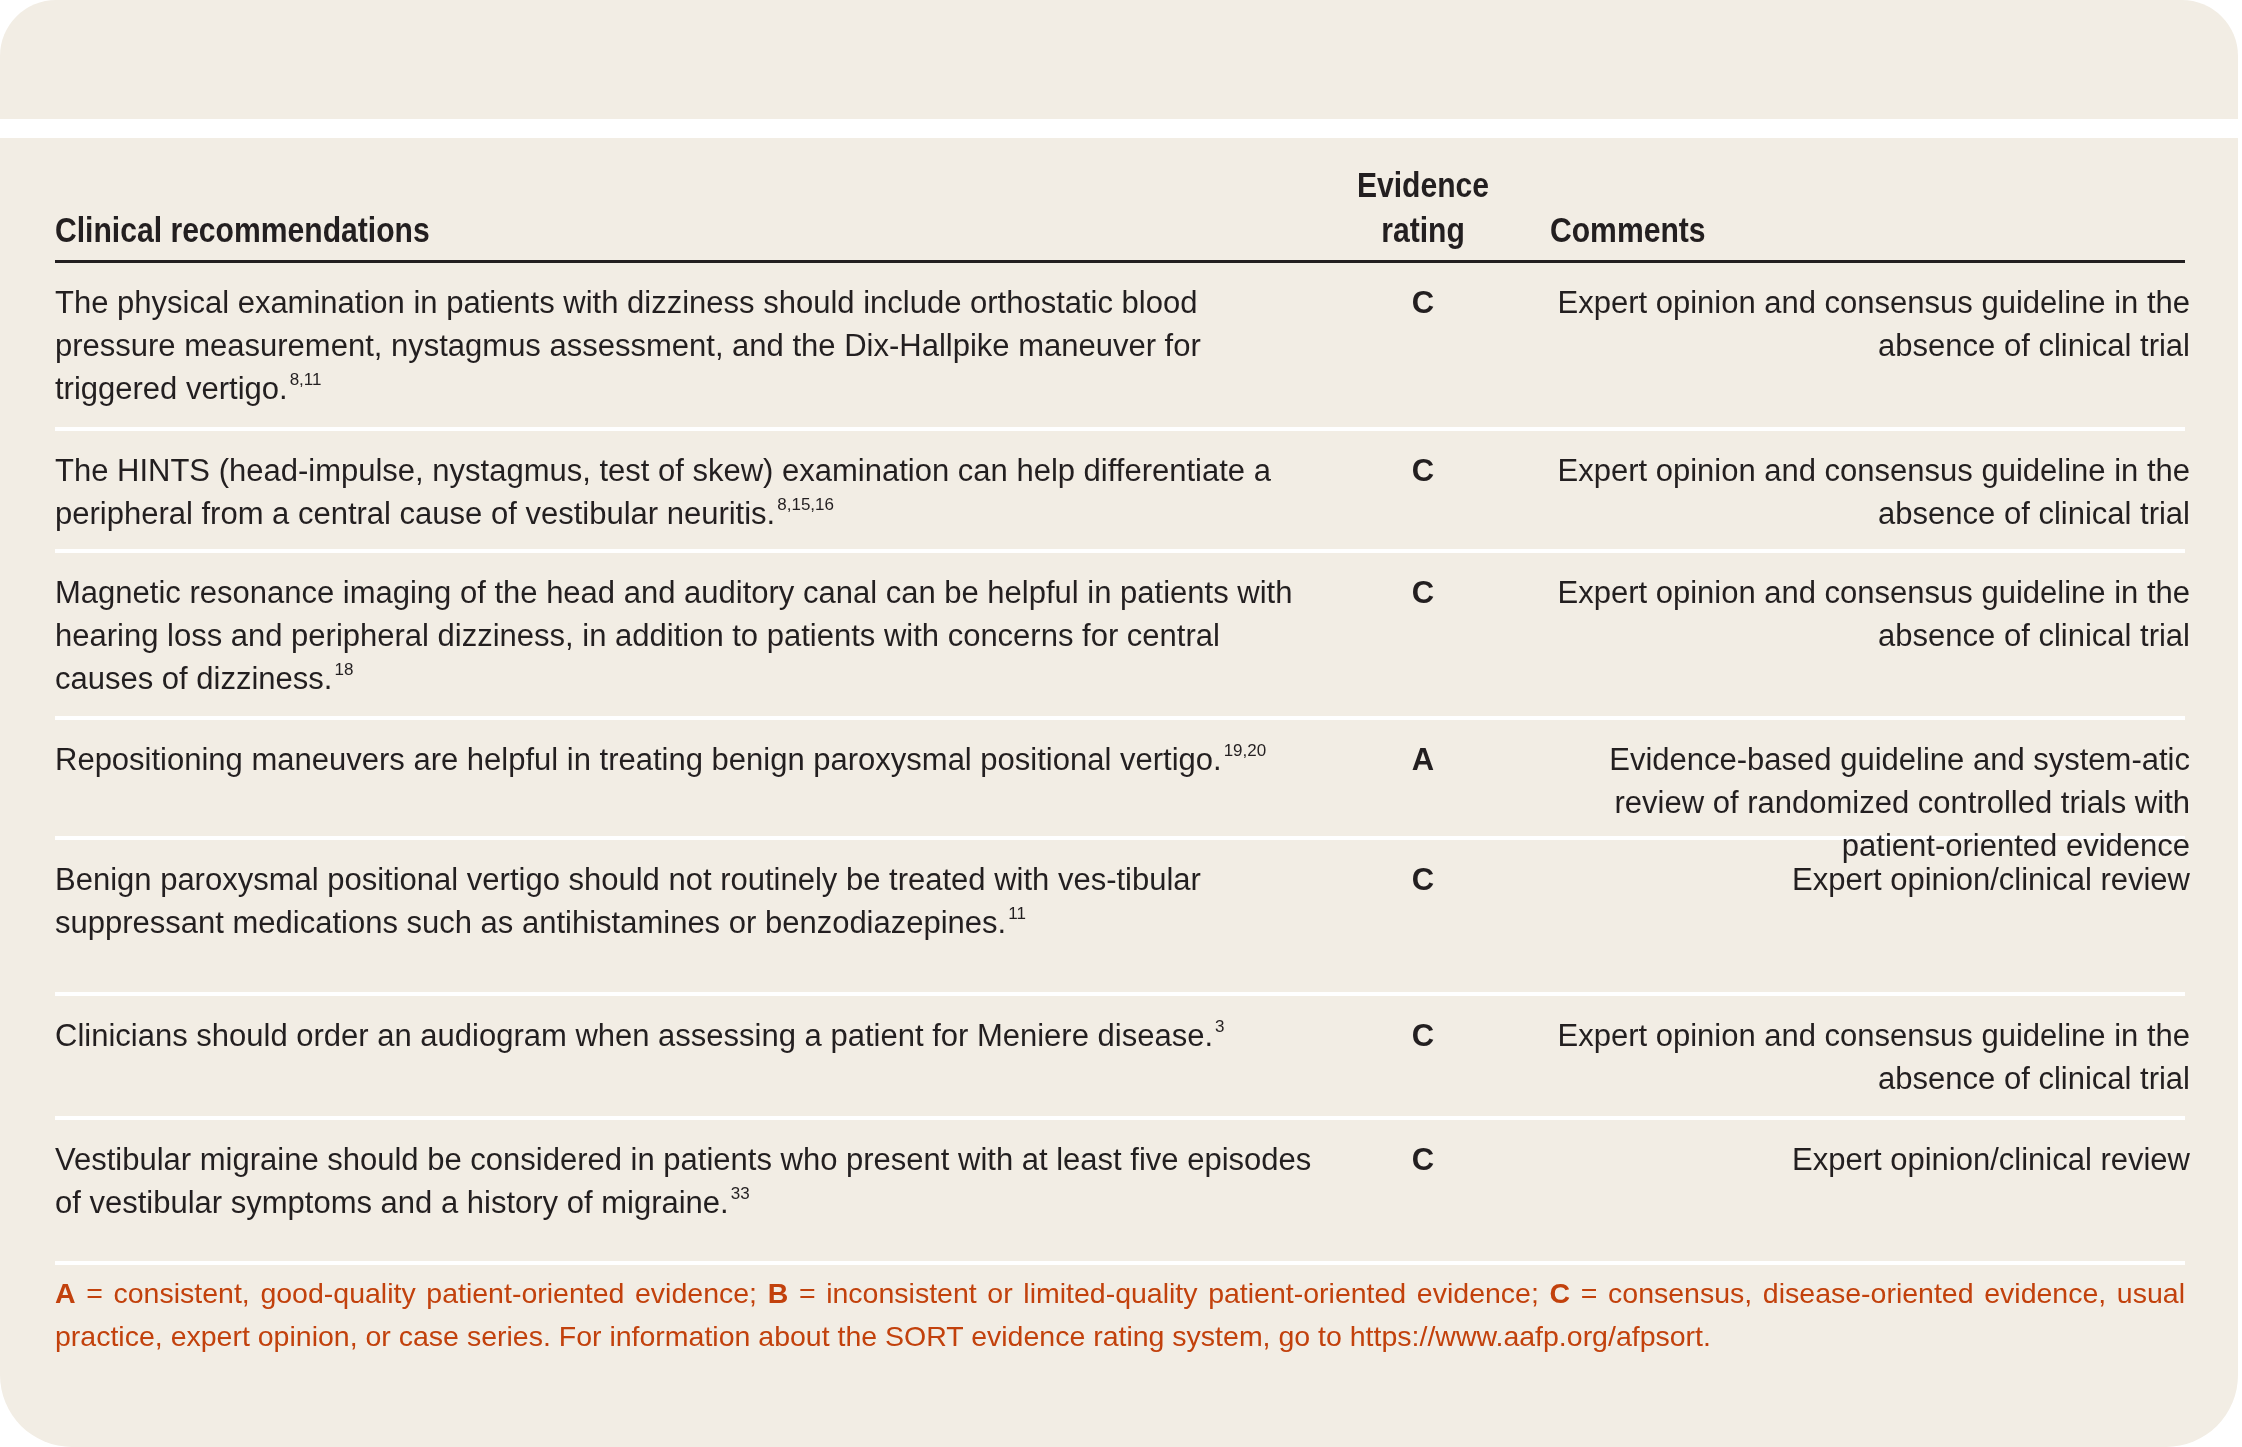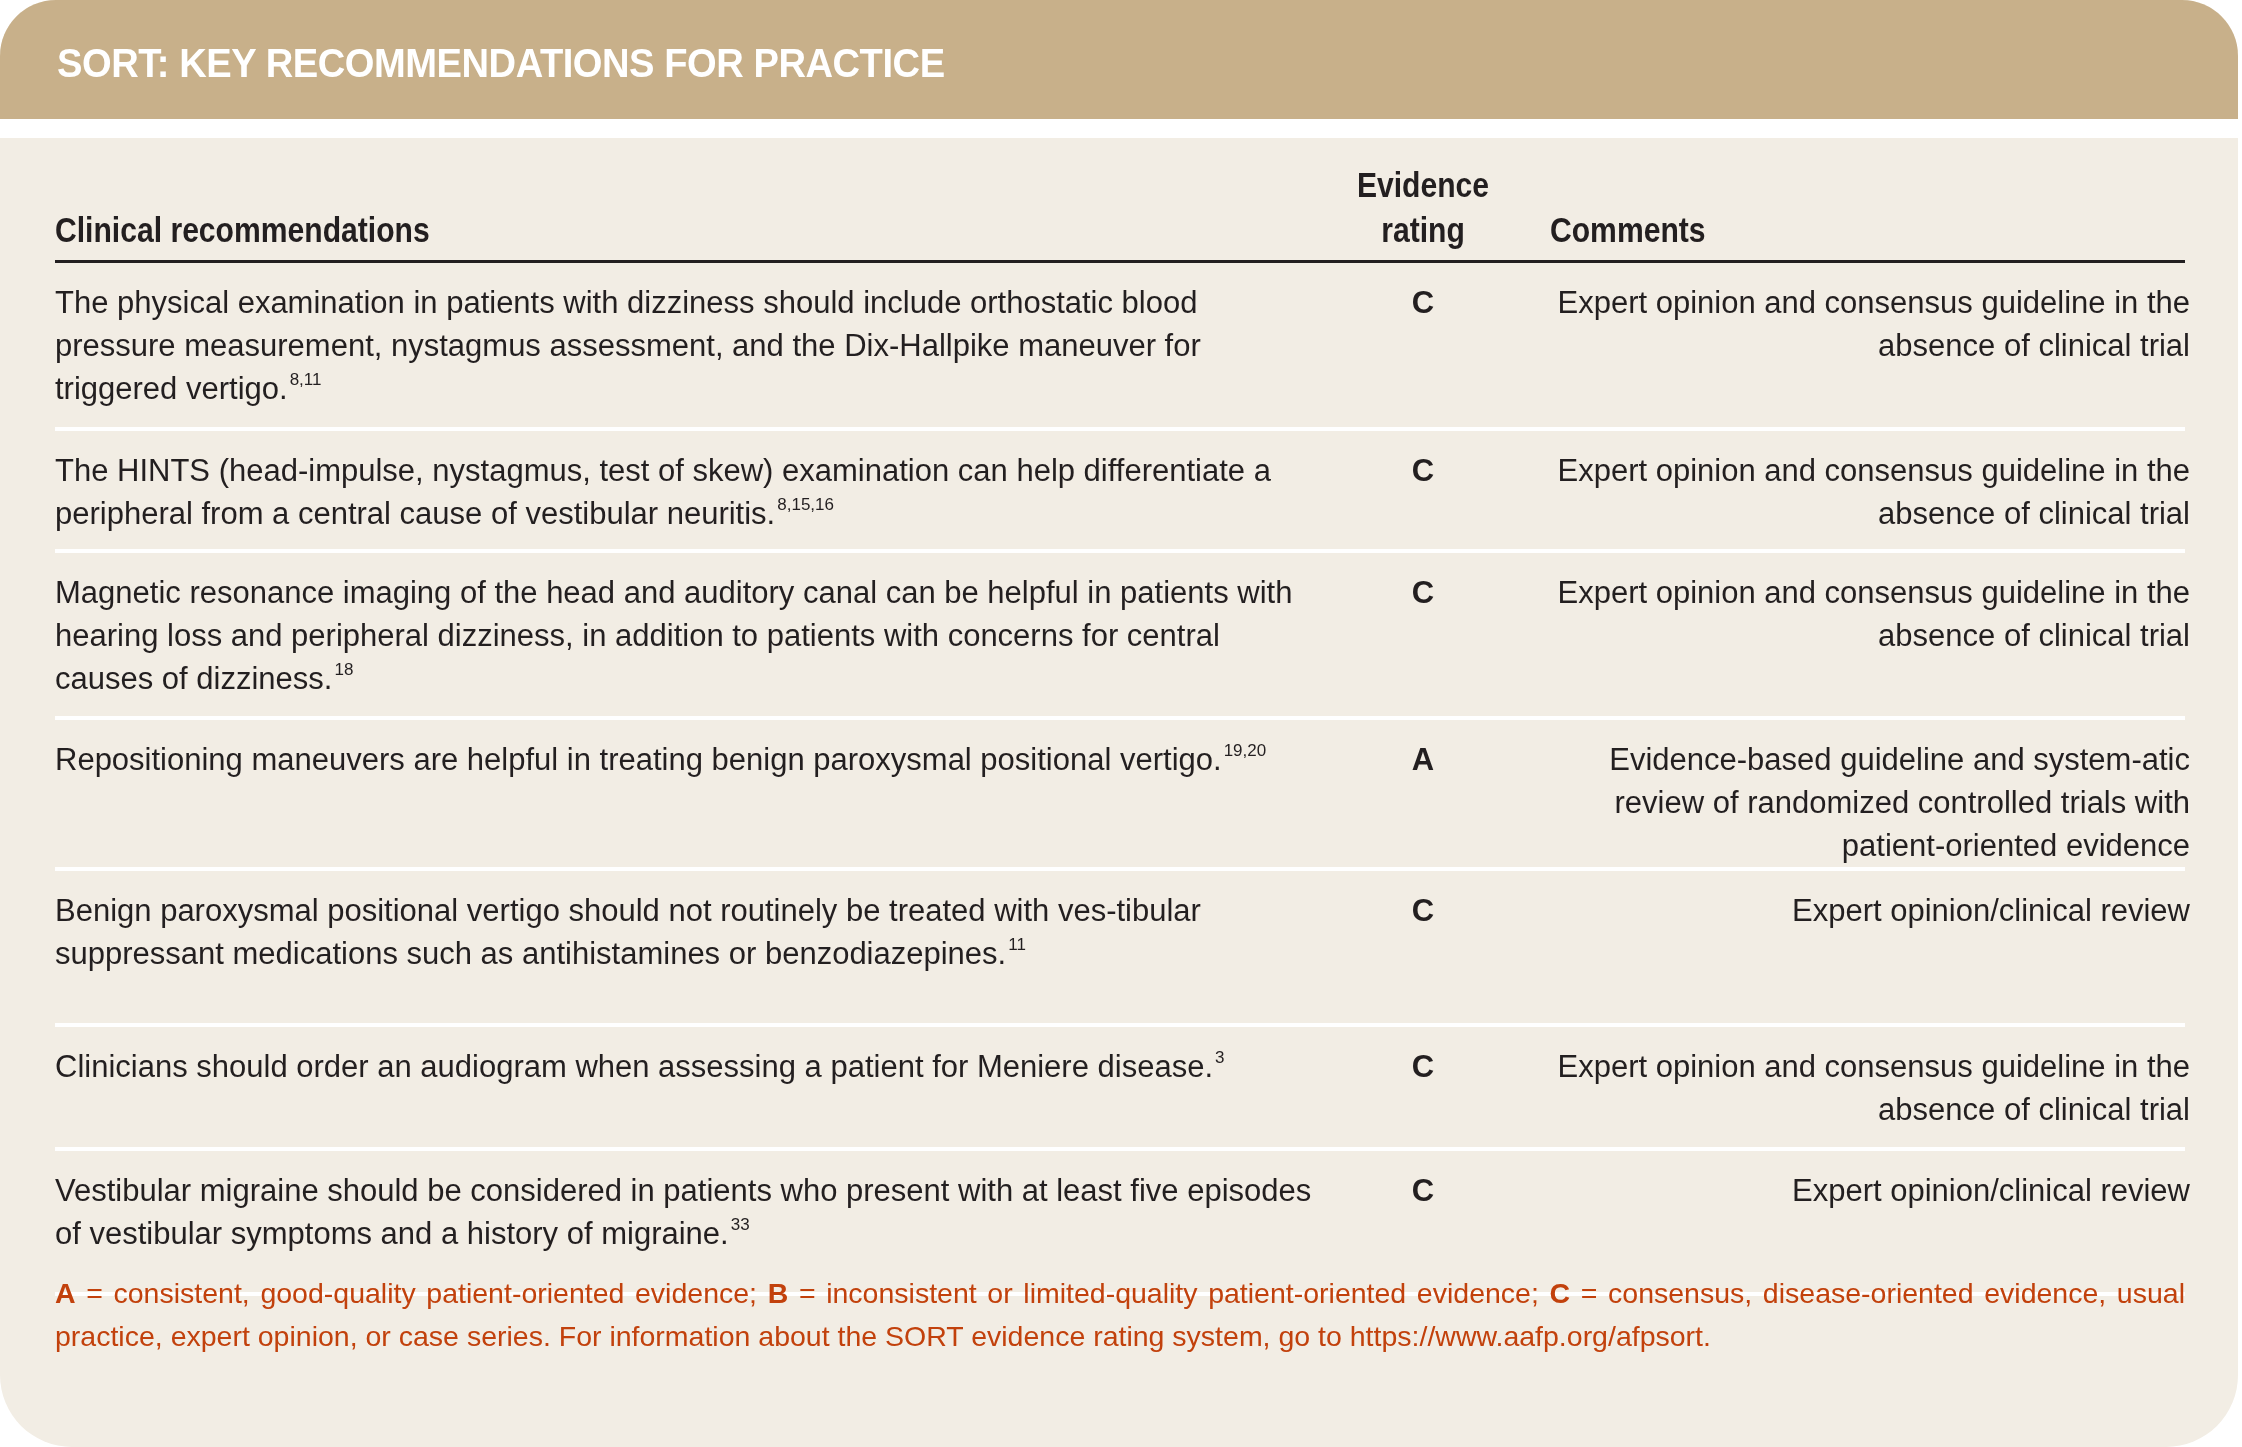--- a/index.html
+++ b/index.html
@@ -141,23 +141,20 @@
     text-align: justify;
   }
   .footnote b {
     font-weight: bold;
   }
 </style>
 </head>
 <body>
 
 <div class="card">
-  <div class="header-band">
-    <h1 class="header-title">SORT: KEY RECOMMENDATIONS FOR PRACTICE</h1>
-  </div>
   <div class="white-strip"></div>
 
   <div class="table">
     <div class="thead">
       <div class="th th-rec">Clinical recommendations</div>
       <div class="th th-rating">Evidence rating</div>
       <div class="th th-comments">Comments</div>
     </div>
 
     <div class="row" style="height:168px">
@@ -171,21 +168,21 @@
       <div class="cell cell-rating">C</div>
       <div class="cell cell-comments">Expert opinion and consensus guideline in the absence of clinical trial</div>
     </div>
 
     <div class="row" style="height:167px">
       <div class="cell cell-rec"><span>Magnetic resonance imaging of the head and auditory canal can be helpful in patients with hearing loss and peripheral dizziness, in addition to patients with concerns for central causes of dizziness.</span><sup>18</sup></div>
       <div class="cell cell-rating">C</div>
       <div class="cell cell-comments">Expert opinion and consensus guideline in the absence of clinical trial</div>
     </div>
 
-    <div class="row" style="height:151px">
+    <div class="row" style="height:120px">
       <div class="cell cell-rec"><span>Repositioning maneuvers are helpful in treating benign paroxysmal positional vertigo.</span><sup>19,20</sup></div>
       <div class="cell cell-rating">A</div>
       <div class="cell cell-comments">Evidence-based guideline and system-atic review of randomized controlled trials with patient-oriented evidence</div>
     </div>
 
     <div class="row" style="height:156px">
       <div class="cell cell-rec"><span>Benign paroxysmal positional vertigo should not routinely be treated with ves-tibular suppressant medications such as antihistamines or benzodiazepines.</span><sup>11</sup></div>
       <div class="cell cell-rating">C</div>
       <div class="cell cell-comments">Expert opinion/clinical review</div>
     </div>

